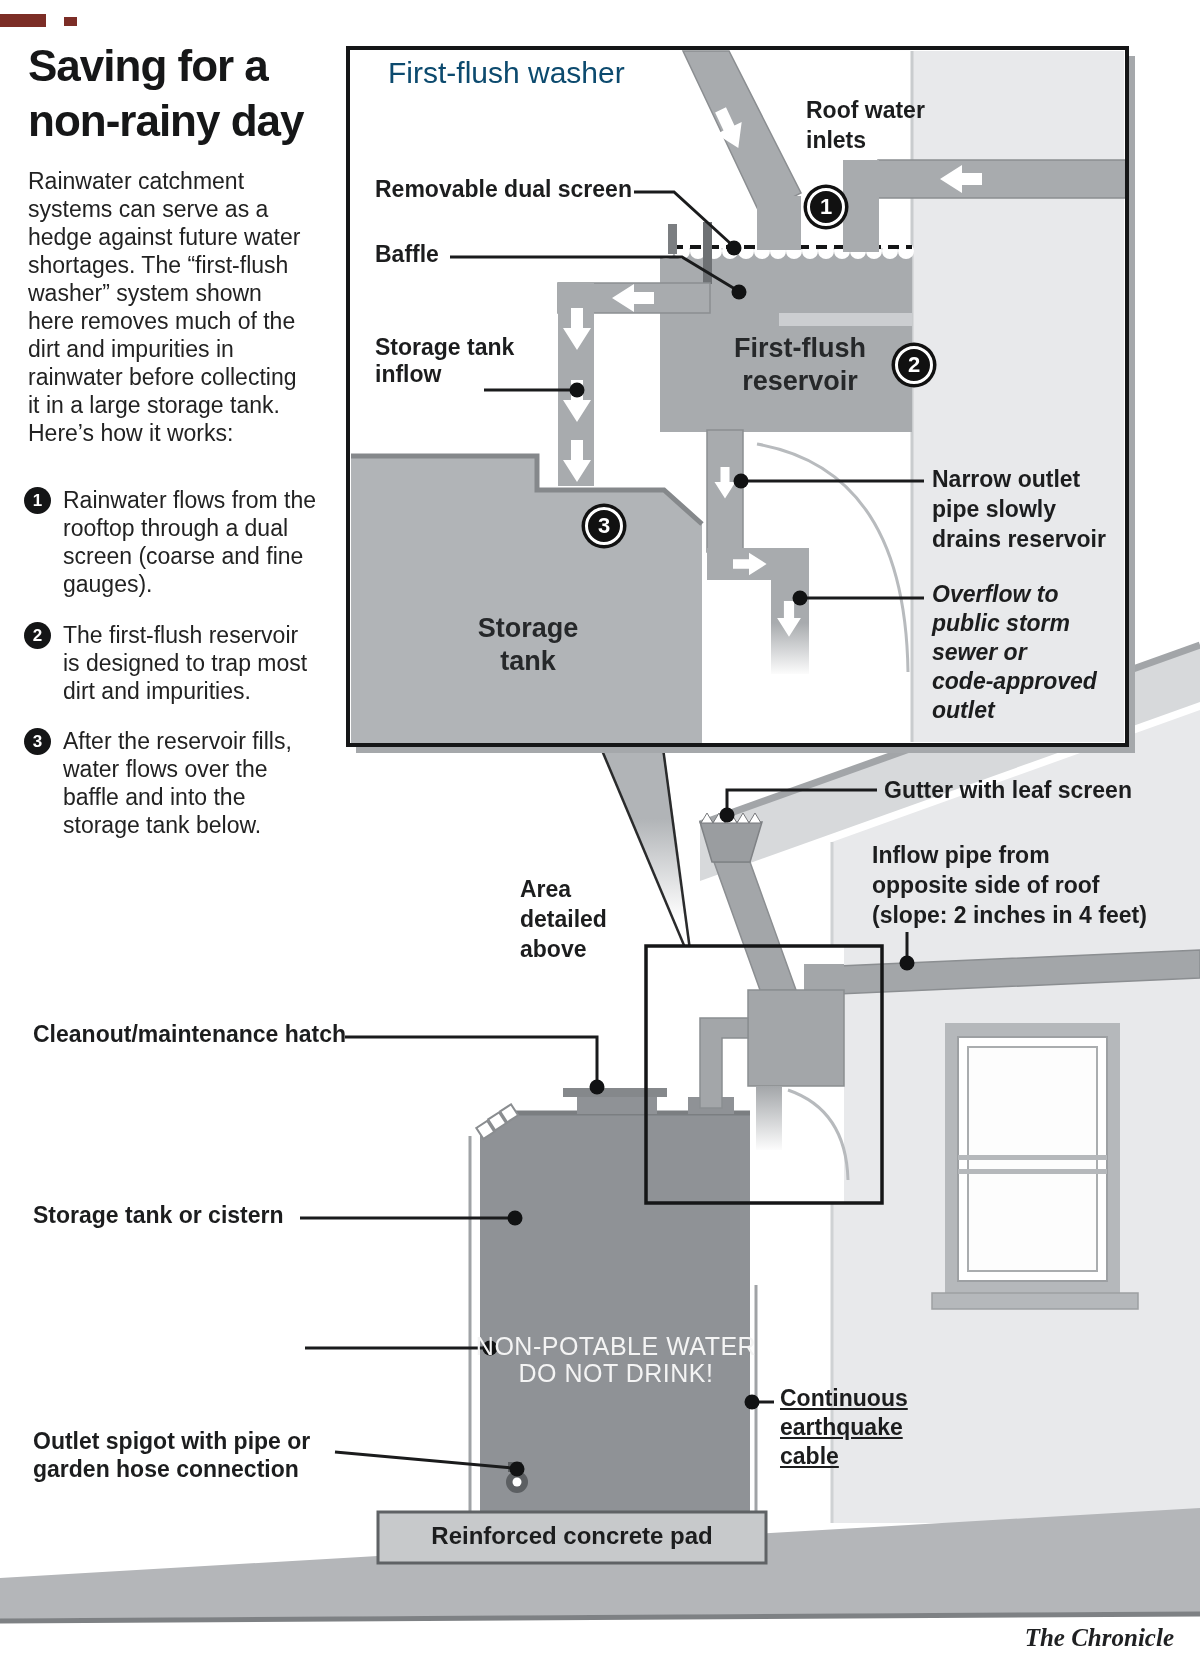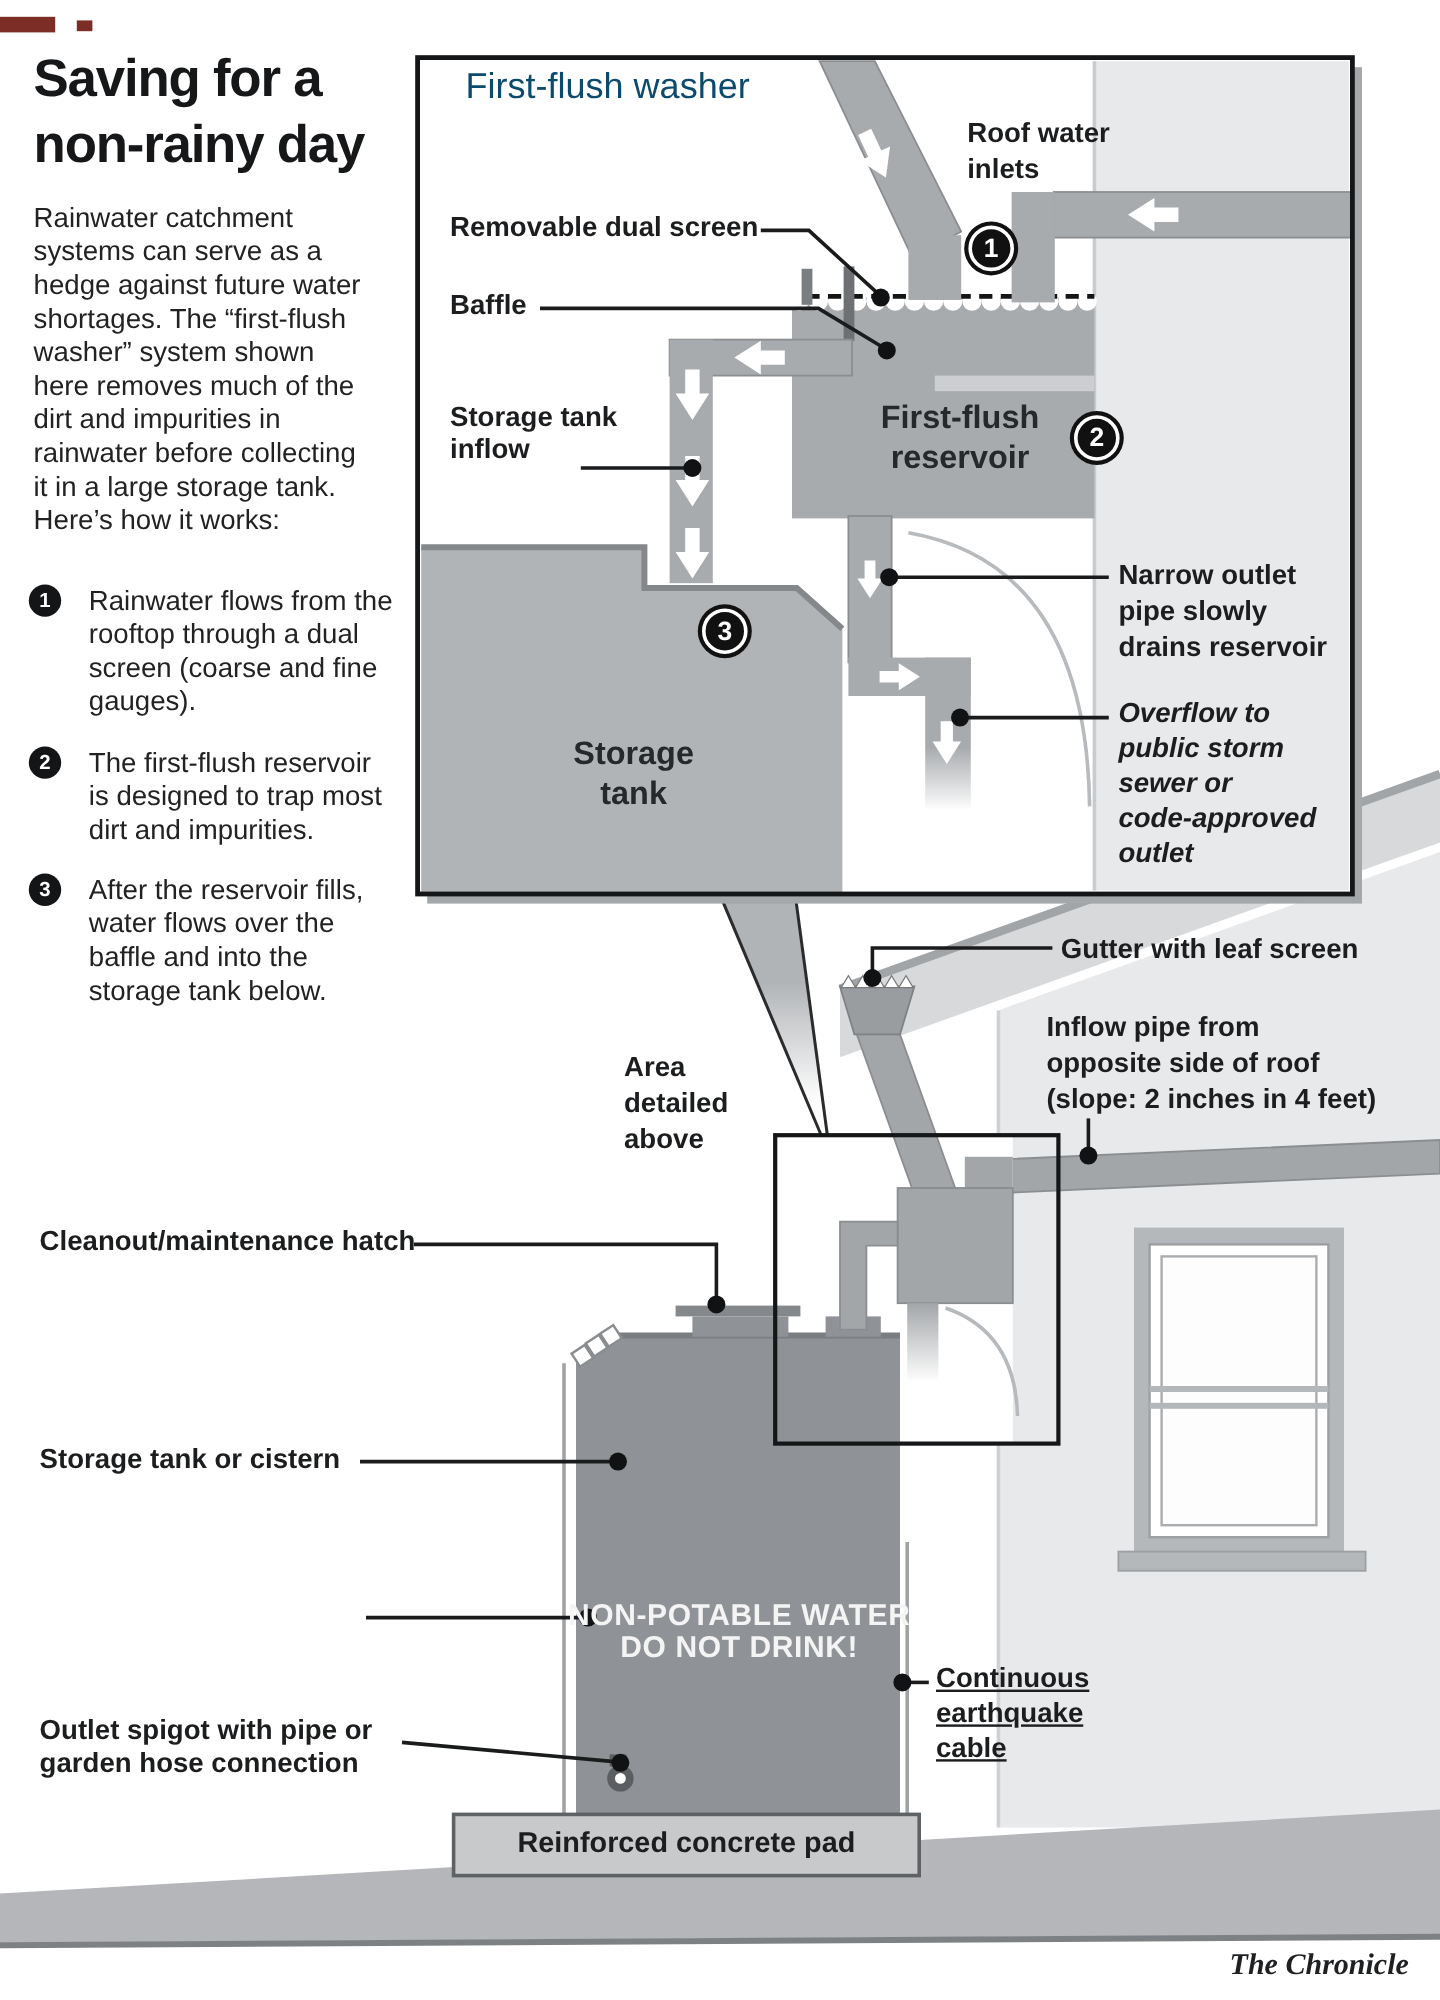--- a/index.html
+++ b/index.html
@@ -6,27 +6,27 @@
   #page{position:relative;width:1200px;height:1657px;background:#fff;overflow:hidden;
         font-family:"Liberation Sans","DejaVu Sans",sans-serif;color:#1f2022;}
   #gfx{position:absolute;left:0;top:0;}
   .abs{position:absolute;white-space:pre-line;}
   .headline{font-size:44px;line-height:55px;font-weight:bold;letter-spacing:-1px;color:#161718;}
   .body-text{font-size:23px;line-height:28px;color:#222;}
   .step{position:absolute;display:flex;gap:12px;width:330px;}
   .stepnum{flex:0 0 auto;width:27px;height:27px;margin-top:1px;border-radius:50%;
            background:#141516;color:#fff;font-size:17px;font-weight:bold;
            text-align:center;line-height:27px;}
-  .steptext{font-size:23px;line-height:28px;white-space:pre-line;color:#222;margin-left:11px;}
+  .steptext{font-size:23px;line-height:28px;white-space:pre-line;color:#222;}
   .lbl{position:absolute;font-size:23px;font-weight:bold;color:#1c1d1e;white-space:pre-line;line-height:30px;}
   .lbl.sm{line-height:29px;}
   .ctr{transform:translateX(-50%);text-align:center;}
   .boxtitle{position:absolute;font-size:30px;font-weight:normal;color:#0c4a6e;}
   .biglbl{position:absolute;font-size:27px;font-weight:bold;color:#26282a;line-height:33px;white-space:pre-line;}
-  .warn{position:absolute;font-size:25px;font-weight:bold;color:#f4f4f4;line-height:27px;
+  .warn{position:absolute;font-size:25px;font-weight:normal;color:#f4f4f4;line-height:27px;
         white-space:pre-line;letter-spacing:0.5px;text-align:center;transform:translateX(-50%);}
   .badge{position:absolute;width:32px;height:32px;border-radius:50%;background:#111;
          border:3px solid #fff;box-shadow:0 0 0 3.5px #111;color:#fff;font-size:22px;
          font-weight:bold;text-align:center;line-height:32px;}
   .padlbl{position:absolute;font-size:24px;font-weight:bold;color:#1c1d1e;transform:translateX(-50%);}
   .src{position:absolute;font-size:23px;font-style:italic;color:#3b82f6;margin-top:40px;}
   .credit{position:absolute;font-family:"Liberation Serif","DejaVu Serif",serif;
           font-style:italic;font-weight:600;font-size:25px;color:#1f2022;}
 </style>
 </head>

